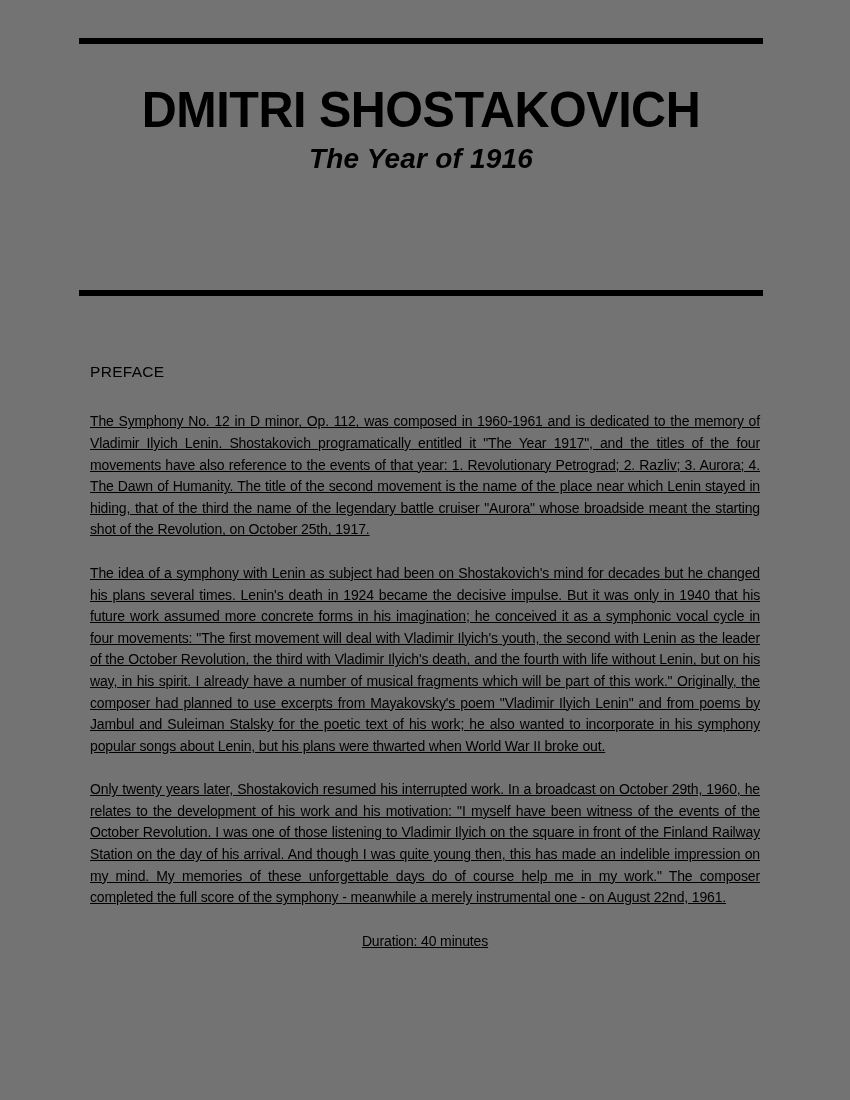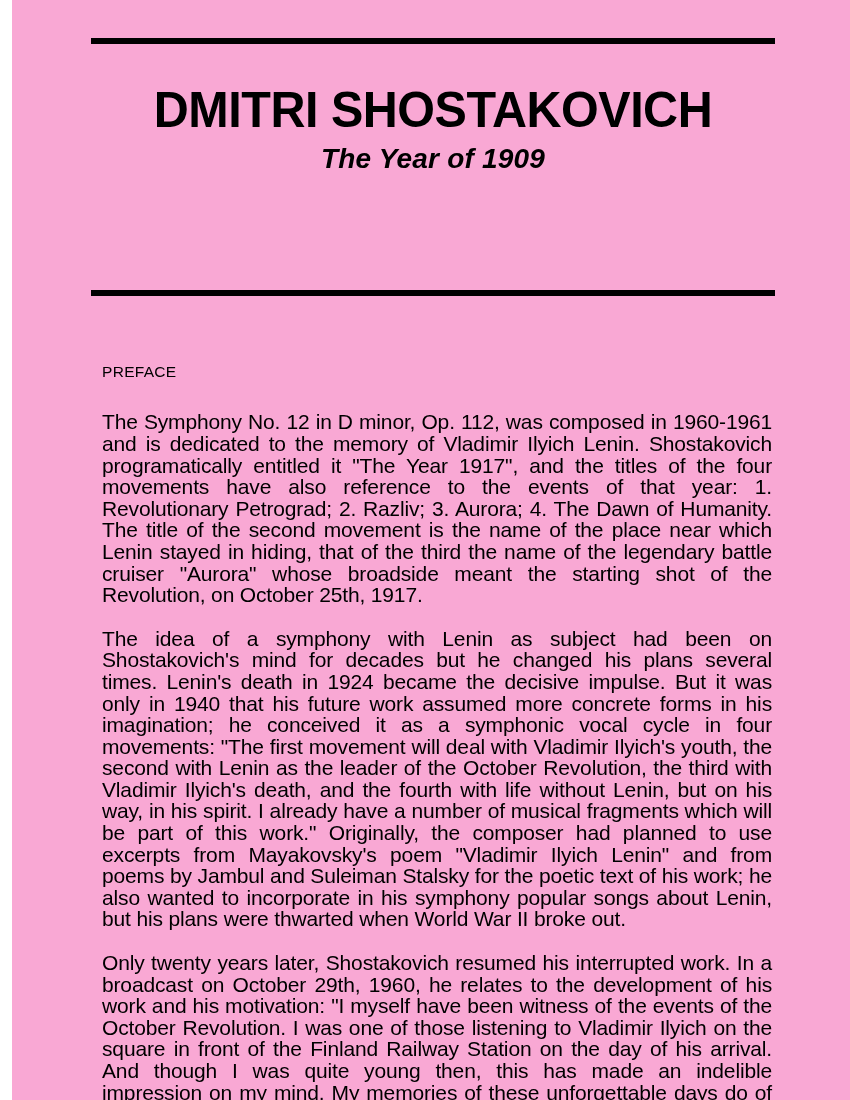--- a/index.html
+++ b/index.html
@@ -12,22 +12,21 @@
     height: 1100px;
     font-family: "Liberation Sans", sans-serif;
     color: #000000;
     overflow: hidden;
     position: relative;
   }
 
   .page {
     position: absolute;
     inset: 0;
-    background: #f9a8d4;
-    margin-left: 12px;
+    background: #737373;
   }
 
   
   .header-block {
     position: absolute;
     left: 79px;
     top: 38px;
     width: 684px;
   }
 
@@ -96,25 +95,26 @@
   .section-heading {
     text-align: left;
     font-size: 15.5px;
     line-height: 1.25;
     margin: 0 0 30px 0;
     letter-spacing: 0.3px;
   }
 
   p.para {
     margin: 0 0 22px 0;
-    font-size: 21px;
+    font-size: 14px;
     line-height: 21.6px;
     text-align: justify;
     text-justify: inter-word;
     letter-spacing: -0.15px;
+    text-decoration: underline;
   }
 
   p.para:last-child {
     margin-bottom: 0;
     text-align: center;
   }
 
   p.plain {
     text-align: left;
   }
@@ -123,21 +123,21 @@
 <body>
 
 <div class="page">
 
   <div class="header-block">
 
     <div class="rule"></div>
 
     <div class="title-zone">
       <h1 class="doc-title">DMITRI SHOSTAKOVICH</h1>
-      <h3 class="doc-alt-title">The Year of 1909</h3>
+      <h3 class="doc-alt-title">The Year of 1916</h3>
     </div>
 
   </div>
 
   <div class="rule-bottom-wrap">
     <div class="rule"></div>
   </div>
 
   <div class="body-block">
 

